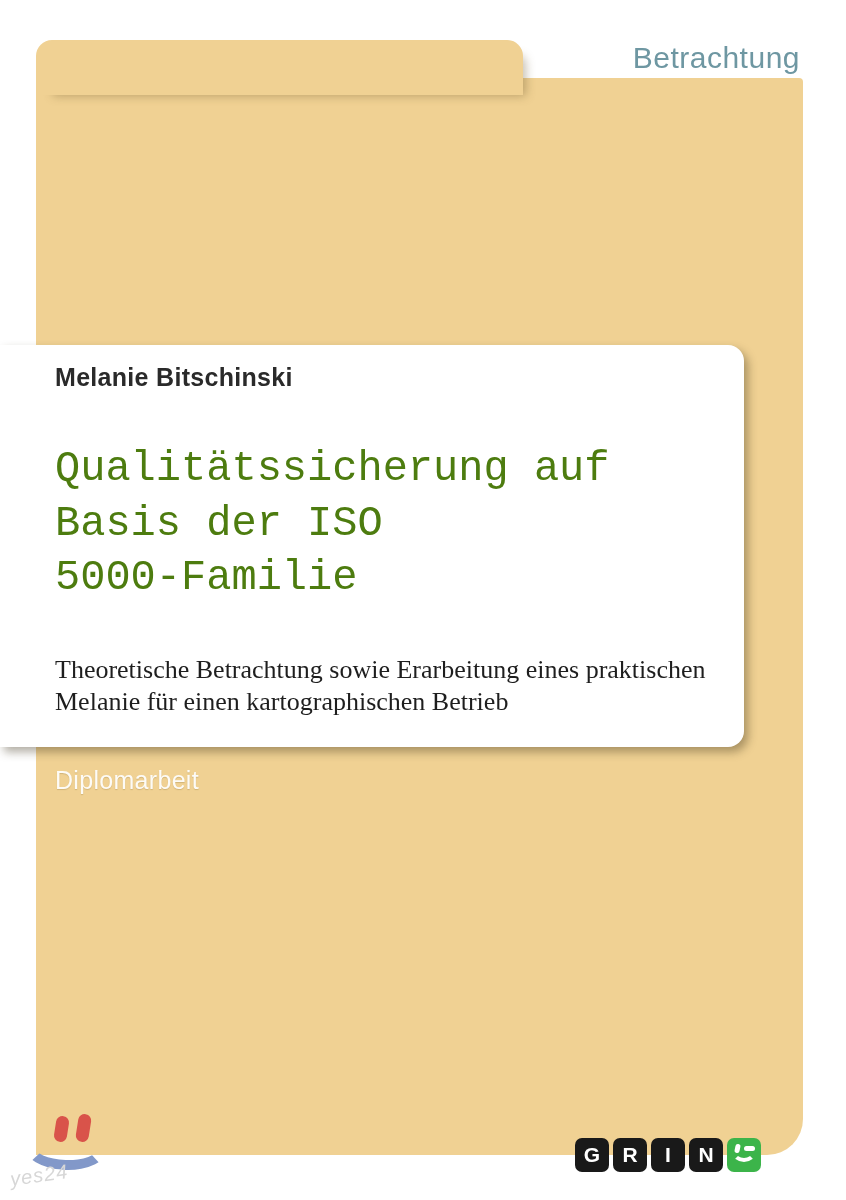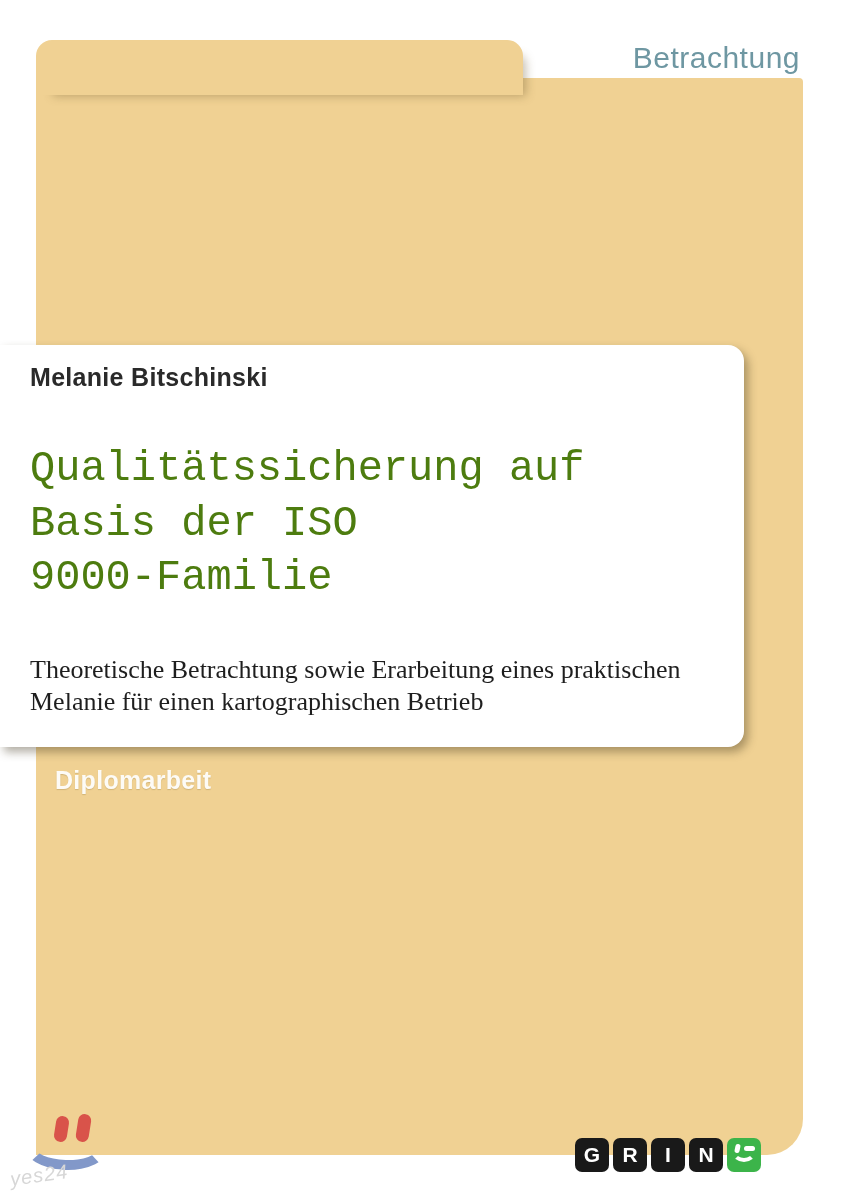--- a/index.html
+++ b/index.html
@@ -20,38 +20,38 @@
   }
   .tan-body{
     position:absolute;left:36px;top:78px;width:767px;height:1077px;
     background:#f0d193;border-radius:0 4px 36px 0;
   }
   
   .card{
     position:absolute;left:0;top:345px;width:744px;height:402px;
     background:#ffffff;border-radius:0 16px 16px 0;
     box-shadow:4px 5px 10px rgba(60,50,25,0.40);
-    box-sizing:border-box;padding:18px 0 0 30px;
+    box-sizing:border-box;padding:18px 0 0 55px;
   }
   .author{
     font-size:25px;font-weight:bold;color:#2a2a2a;letter-spacing:0.3px;
   }
   .title{
     margin-top:50px;
     font-family:Liberation Mono, monospace;
     font-size:42px;color:#4d7c0f;line-height:1.3;width:685px;
   }
   .subtitle{
     margin-top:48px;
     font-family:"Liberation Serif", serif;
     font-size:26px;color:#1e1e1e;line-height:1.25;width:680px;
   }
   .doc-type{
     position:absolute;left:55px;top:766px;
-    font-size:25px;font-weight:bold;color:#fdfbf6;
+    font-size:25px;font-weight:normal;color:#fdfbf6;
     text-shadow:0 1px 1px rgba(120,95,40,0.25);letter-spacing:0.3px;
   }
   
   .eye{
     position:absolute;background:#d9534a;border-radius:7px;
   }
   .eye.left{left:55px;top:1116px;width:13px;height:26px;transform:rotate(9deg);}
   .eye.right{left:77px;top:1114px;width:13px;height:28px;transform:rotate(9deg);}
   .smile{
     position:absolute;left:24px;top:1124px;width:84px;height:46px;
@@ -83,21 +83,21 @@
 
 <div class="tan-body"></div>
 <div class="tan-tab"></div>
 
 <div class="category">Betrachtung</div>
 
 <div class="card">
   <div class="author">Melanie Bitschinski</div>
   <div class="title">
     <div>Qualitätssicherung auf Basis der ISO</div>
-    <div>9000-Familie</div>
+    <div>5000-Familie</div>
   </div>
   <div class="subtitle">
     <div>Theoretische Betrachtung sowie Erarbeitung eines praktischen</div>
     <div>Melanie für einen kartographischen Betrieb</div>
   </div>
 </div>
 
 <div class="doc-type">Diplomarbeit</div>
 
 <div class="eye left"></div>

